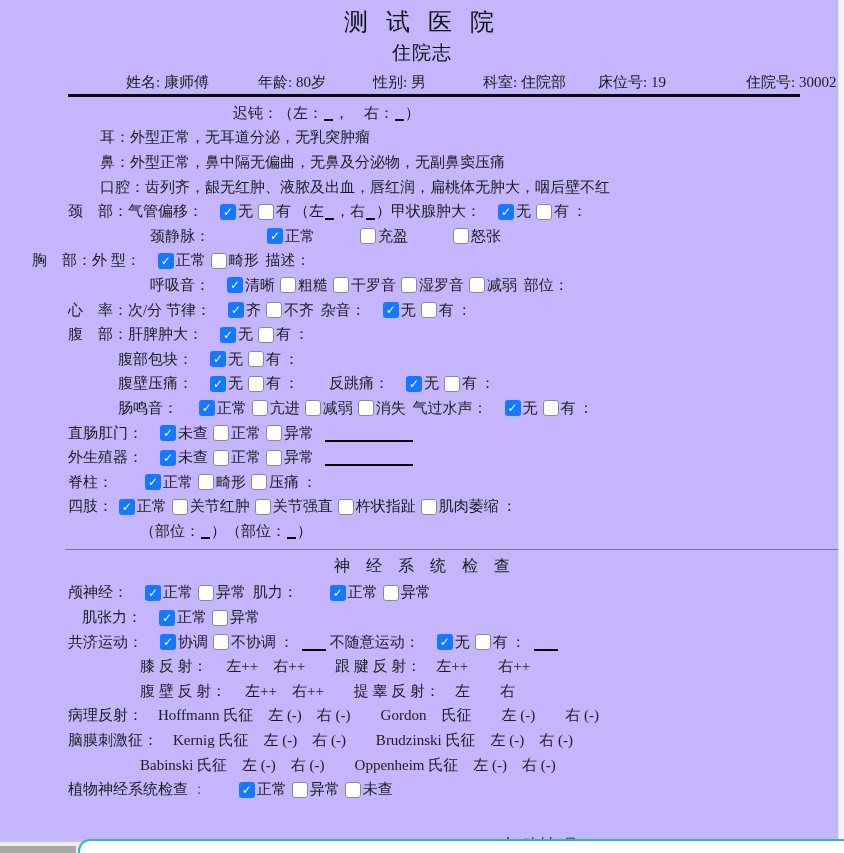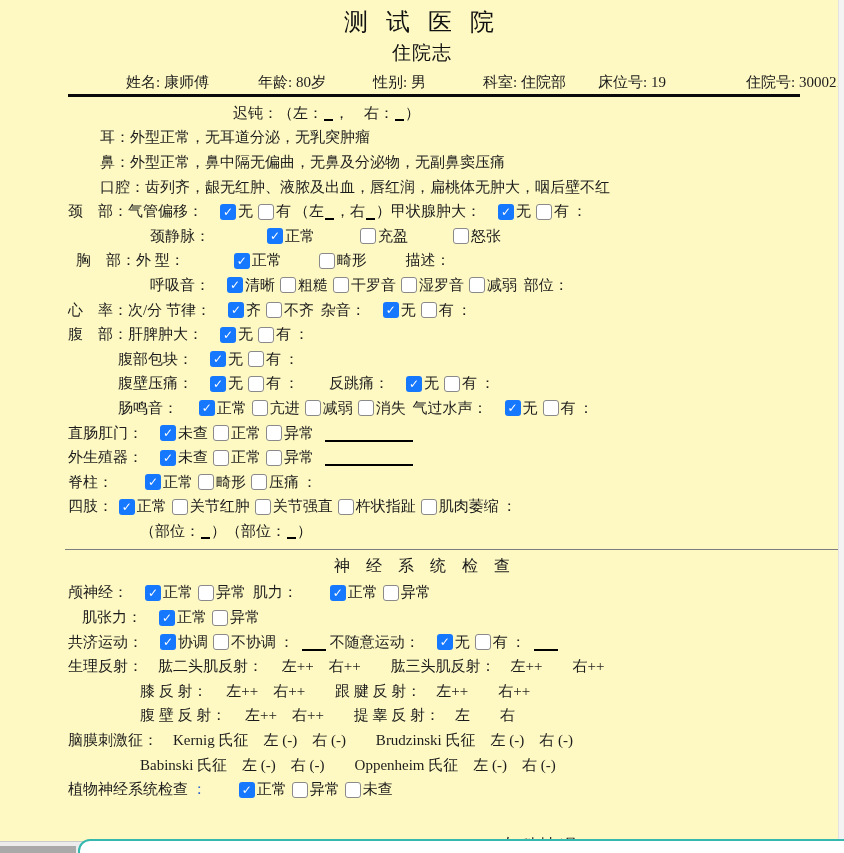--- a/index.html
+++ b/index.html
@@ -1,17 +1,17 @@
 <!DOCTYPE html>
 <html><head>
 <meta charset="utf-8">
 <style>
   html,body{margin:0;padding:0;}
   .page{
-    position:relative;width:844px;height:853px;background:#fef9c3;overflow:hidden;
+    position:relative;width:844px;height:853px;background:#c4b5fd;overflow:hidden;
     font-family:"Liberation Serif","DejaVu Serif",serif;color:#1c1c1c;
   }
   .title{position:absolute;top:6px;left:0;width:100%;text-align:center;
     font-size:24px;letter-spacing:6px;color:#111;}
   .subtitle{position:absolute;top:40px;left:0;width:100%;text-align:center;
     font-size:19px;letter-spacing:1px;color:#111;}
   .pinfo{position:absolute;top:73px;left:16px;width:100%;height:20px;font-size:15px;margin-left:42px;}
   .pf{position:absolute;top:0;white-space:pre;}
   .topline{position:absolute;top:94px;left:68px;width:732px;height:3px;background:#0a0a0a;}
   .form-lines{position:absolute;top:101px;left:0;right:0;}
@@ -57,40 +57,40 @@
 
   <div class="topline"></div>
 
   <div class="form-lines" id="form-lines">
       <div class="line" style="padding-left: 233px;"><span class="txt">迟钝：（左：</span><span class="us"></span><span class="txt">，　右：</span><span class="us"></span><span class="txt">）</span></div>
       <div class="line" style="padding-left: 100px;"><span class="txt">耳：外型正常，无耳道分泌，无乳突肿瘤</span></div>
       <div class="line" style="padding-left: 100px;"><span class="txt">鼻：外型正常，鼻中隔无偏曲，无鼻及分泌物，无副鼻窦压痛</span></div>
       <div class="line" style="padding-left: 100px;"><span class="txt">口腔：齿列齐，龈无红肿、液脓及出血，唇红润，扁桃体无肿大，咽后壁不红</span></div>
       <div class="line" style="padding-left: 68px;"><span class="txt">颈　部：气管偏移：　</span><span class="cb"><span class="box on">✓</span><span>无</span></span><span class="cb"><span class="box off"></span><span>有</span></span><span class="txt">（左</span><span class="us"></span><span class="txt">，右</span><span class="us"></span><span class="txt">）甲状腺肿大：　</span><span class="cb"><span class="box on">✓</span><span>无</span></span><span class="cb"><span class="box off"></span><span>有</span></span><span class="txt">：</span></div>
       <div class="line" style="padding-left: 150px; gap: 40px;"><span class="txt">颈静脉：　</span><span class="cb"><span class="box on">✓</span><span>正常</span></span><span class="cb"><span class="box off"></span><span>充盈</span></span><span class="cb"><span class="box off"></span><span>怒张</span></span></div>
-      <div class="line" style="padding-left: 76px; gap: 32px;"><span class="txt">胸　部：外 型：　</span><span class="cb"><span class="box on">✓</span><span>正常</span></span><span class="cb"><span class="box off"></span><span>畸形</span></span><span class="txt"> 描述：</span></div>
+      <div class="line" style="padding-left: 32px;"><span class="txt">胸　部：外 型：　</span><span class="cb"><span class="box on">✓</span><span>正常</span></span><span class="cb"><span class="box off"></span><span>畸形</span></span><span class="txt"> 描述：</span></div>
       <div class="line" style="padding-left: 150px;"><span class="txt">呼吸音：　</span><span class="cb"><span class="box on">✓</span><span>清晰</span></span><span class="cb"><span class="box off"></span><span>粗糙</span></span><span class="cb"><span class="box off"></span><span>干罗音</span></span><span class="cb"><span class="box off"></span><span>湿罗音</span></span><span class="cb"><span class="box off"></span><span>减弱</span></span><span class="txt"> 部位：</span></div>
       <div class="line" style="padding-left: 68px;"><span class="txt">心　率：次/分 节律：　</span><span class="cb"><span class="box on">✓</span><span>齐</span></span><span class="cb"><span class="box off"></span><span>不齐</span></span><span class="txt"> 杂音：　</span><span class="cb"><span class="box on">✓</span><span>无</span></span><span class="cb"><span class="box off"></span><span>有</span></span><span class="txt">：</span></div>
       <div class="line" style="padding-left: 68px;"><span class="txt">腹　部：肝脾肿大：　</span><span class="cb"><span class="box on">✓</span><span>无</span></span><span class="cb"><span class="box off"></span><span>有</span></span><span class="txt">：</span></div>
       <div class="line" style="padding-left: 118px;"><span class="txt">腹部包块：　</span><span class="cb"><span class="box on">✓</span><span>无</span></span><span class="cb"><span class="box off"></span><span>有</span></span><span class="txt">：</span></div>
       <div class="line" style="padding-left: 118px;"><span class="txt">腹壁压痛：　</span><span class="cb"><span class="box on">✓</span><span>无</span></span><span class="cb"><span class="box off"></span><span>有</span></span><span class="txt">：　　反跳痛：　</span><span class="cb"><span class="box on">✓</span><span>无</span></span><span class="cb"><span class="box off"></span><span>有</span></span><span class="txt">：</span></div>
       <div class="line" style="padding-left: 118px;"><span class="txt">肠鸣音：　 </span><span class="cb"><span class="box on">✓</span><span>正常</span></span><span class="cb"><span class="box off"></span><span>亢进</span></span><span class="cb"><span class="box off"></span><span>减弱</span></span><span class="cb"><span class="box off"></span><span>消失</span></span><span class="txt"> 气过水声：　</span><span class="cb"><span class="box on">✓</span><span>无</span></span><span class="cb"><span class="box off"></span><span>有</span></span><span class="txt">：</span></div>
       <div class="line" style="padding-left: 68px;"><span class="txt">直肠肛门：　</span><span class="cb"><span class="box on">✓</span><span>未查</span></span><span class="cb"><span class="box off"></span><span>正常</span></span><span class="cb"><span class="box off"></span><span>异常</span></span><span class="ul" style="width: 88px;"></span></div>
       <div class="line" style="padding-left: 68px;"><span class="txt">外生殖器：　</span><span class="cb"><span class="box on">✓</span><span>未查</span></span><span class="cb"><span class="box off"></span><span>正常</span></span><span class="cb"><span class="box off"></span><span>异常</span></span><span class="ul" style="width: 88px;"></span></div>
       <div class="line" style="padding-left: 68px;"><span class="txt">脊柱：　　</span><span class="cb"><span class="box on">✓</span><span>正常</span></span><span class="cb"><span class="box off"></span><span>畸形</span></span><span class="cb"><span class="box off"></span><span>压痛</span></span><span class="txt">：</span></div>
       <div class="line" style="padding-left: 68px;"><span class="txt">四肢： </span><span class="cb"><span class="box on">✓</span><span>正常</span></span><span class="cb"><span class="box off"></span><span>关节红肿</span></span><span class="cb"><span class="box off"></span><span>关节强直</span></span><span class="cb"><span class="box off"></span><span>杵状指趾</span></span><span class="cb"><span class="box off"></span><span>肌肉萎缩</span></span><span class="txt">：</span></div>
       <div class="line" style="padding-left: 140px;"><span class="txt">（部位：</span><span class="us"></span><span class="txt">）（部位：</span><span class="us"></span><span class="txt">）</span></div>
       <div class="hr"></div>
       <div class="line center"><span class="txt">神　经　系　统　检　查</span></div>
       <div class="line" style="padding-left: 68px;"><span class="txt">颅神经：　</span><span class="cb"><span class="box on">✓</span><span>正常</span></span><span class="cb"><span class="box off"></span><span>异常</span></span><span class="txt"> 肌力：　　</span><span class="cb"><span class="box on">✓</span><span>正常</span></span><span class="cb"><span class="box off"></span><span>异常</span></span></div>
       <div class="line" style="padding-left: 82px;"><span class="txt">肌张力：　</span><span class="cb"><span class="box on">✓</span><span>正常</span></span><span class="cb"><span class="box off"></span><span>异常</span></span></div>
       <div class="line" style="padding-left: 68px;"><span class="txt">共济运动：　</span><span class="cb"><span class="box on">✓</span><span>协调</span></span><span class="cb"><span class="box off"></span><span>不协调</span></span><span class="txt">：</span><span class="ul" style="width: 24px;"></span><span class="txt"> 不随意运动：　</span><span class="cb"><span class="box on">✓</span><span>无</span></span><span class="cb"><span class="box off"></span><span>有</span></span><span class="txt">：</span><span class="ul" style="width: 24px;"></span></div>
-      <div class="line" style="padding-left: 68px;"><span class="txt">生理反射：　肱二头肌反射：　 左++　右++　　肱三头肌反射：　左++　　右++</span></div>
       <div class="line" style="padding-left: 140px;"><span class="txt">膝 反 射：　 左++　右++　　跟 腱 反 射：　左++　　右++</span></div>
       <div class="line" style="padding-left: 140px; text-align: right;"><span class="txt">腹 壁 反 射：　 左++　右++　　提 睾 反 射：　左　　右</span></div>
+      <div class="line" style="padding-left: 68px;"><span class="txt">病理反射：　Hoffmann 氏征　左 (-)　右 (-)　　Gordon　氏征　　左 (-)　　右 (-)</span></div>
       <div class="line" style="padding-left: 68px;"><span class="txt">脑膜刺激征：　Kernig 氏征　左 (-)　右 (-)　　Brudzinski 氏征　左 (-)　右 (-)</span></div>
       <div class="line" style="padding-left: 140px;"><span class="txt">Babinski 氏征　左 (-)　右 (-)　　Oppenheim 氏征　左 (-)　右 (-)</span></div>
       <div class="line" style="padding-left: 68px;"><span class="txt">植物神经系统检查</span><span class="txt blue"> ：</span><span class="txt">　　</span><span class="cb"><span class="box on">✓</span><span>正常</span></span><span class="cb"><span class="box off"></span><span>异常</span></span><span class="cb"><span class="box off"></span><span>未查</span></span></div>
     </div>
 
   <div class="scrollbar-strip"></div>
   <div class="bottom-strip"></div>
   <div class="bottom-left-corner"></div>
   <div class="clipped-text">专科情况</div>
   <div class="bottom-toolbar"></div>

